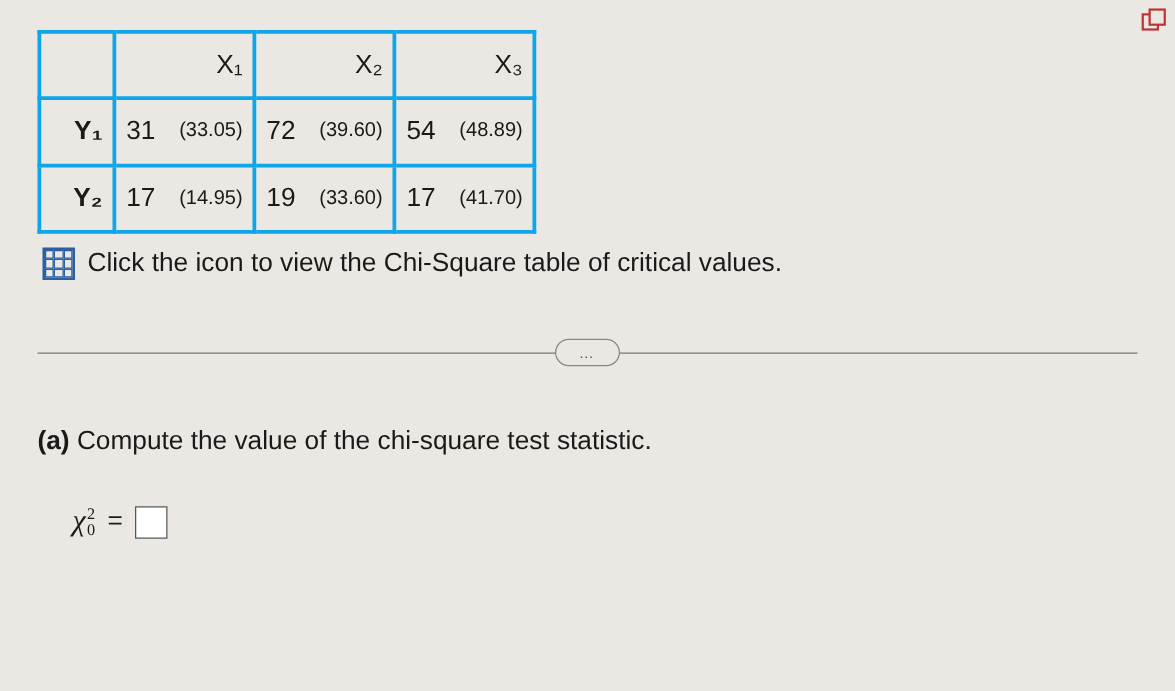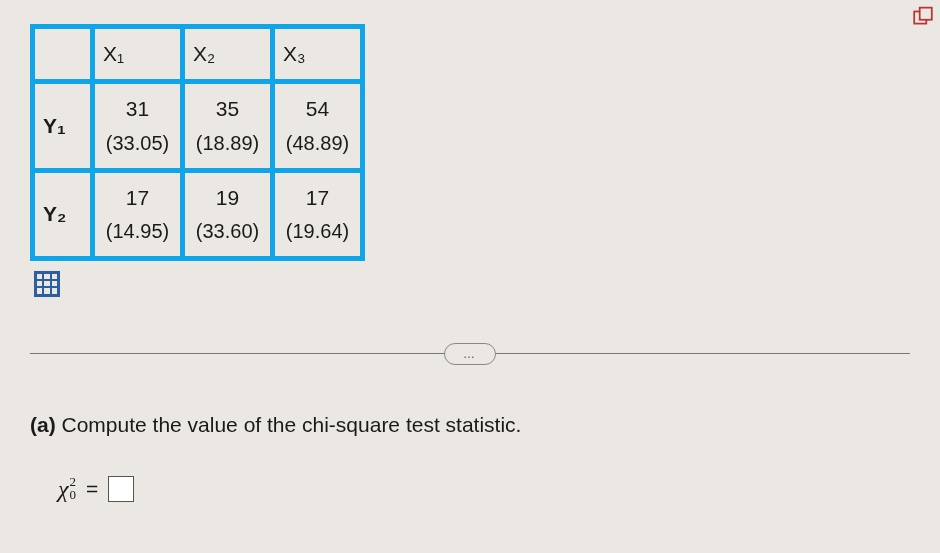--- a/index.html
+++ b/index.html
@@ -23,34 +23,34 @@
     .stem-text {
       flex: 1 1 auto;
       max-width: 440px;
       letter-spacing: 0.2px;
     }
     .data-table {
       border-collapse: collapse;
       flex: 0 0 auto;
     }
     .data-table td, .data-table th {
-      border: 5px solid #0ea5e9;
+      border: 3px solid #0ea5e9;
       padding: 12px 8px;
-      text-align: left;
+      text-align: right;
       font-size: 21px;
       line-height: 1.25;
     }
     .data-table th {
       font-weight: normal;
     }
     .corner-cell { border-top: none; border-left: none; width: 60px; }
     .row-header { text-align: left; padding-left: 6px; font-weight: bold; }
     .colhead { font-weight: bold; width: 90px; }
-    .expected-row { font-size: 20px; }
-    .cell-stack { display: flex; flex-direction: column; align-items: center; gap: 8px; }
+    .expected-row { font-size: 16px; }
+    .cell-stack { display: flex; align-items: center; gap: 19px; }
     .help-row {
       margin-top: 10px;
       display: flex;
       align-items: center;
       gap: 10px;
       padding-left: 4px;
     }
     .table-icon {
       width: 26px; height: 26px;
       border: 2px solid #2b5fa1;
@@ -138,22 +138,22 @@
     <tr>
       <td class="row-header">Y₁</td>
       <td>
             <div class="cell-stack">
               <span>31</span>
               <span class="expected-row">(33.05)</span>
             </div>
           </td>
       <td>
             <div class="cell-stack">
-              <span>35</span>
-              <span class="expected-row">(18.89)</span>
+              <span>72</span>
+              <span class="expected-row">(39.60)</span>
             </div>
           </td>
       <td>
             <div class="cell-stack">
               <span>54</span>
               <span class="expected-row">(48.89)</span>
             </div>
           </td>
     </tr>
     <tr>
@@ -166,40 +166,41 @@
           </td>
       <td>
             <div class="cell-stack">
               <span>19</span>
               <span class="expected-row">(33.60)</span>
             </div>
           </td>
       <td>
             <div class="cell-stack">
               <span>17</span>
-              <span class="expected-row">(19.64)</span>
+              <span class="expected-row">(41.70)</span>
             </div>
           </td>
     </tr>
   </tbody>
     </table>
 </div>
 
 <div class="help-row">
   <span class="table-icon">
     <div></div>
       <div></div>
       <div></div>
     <div></div>
       <div></div>
       <div></div>
     <div></div>
       <div></div>
       <div></div>
   </span>
+  <span>Click the icon to view the Chi-Square table of critical values.</span>
 </div>
 
 <div class="divider-row">
   <div class="divider-line"></div>
   <div class="divider-pill">…</div>
 </div>
 
 <div class="part-a">
   <span class="part-label">(a)</span>
   <span>Compute the value of the chi-square test statistic.</span>

